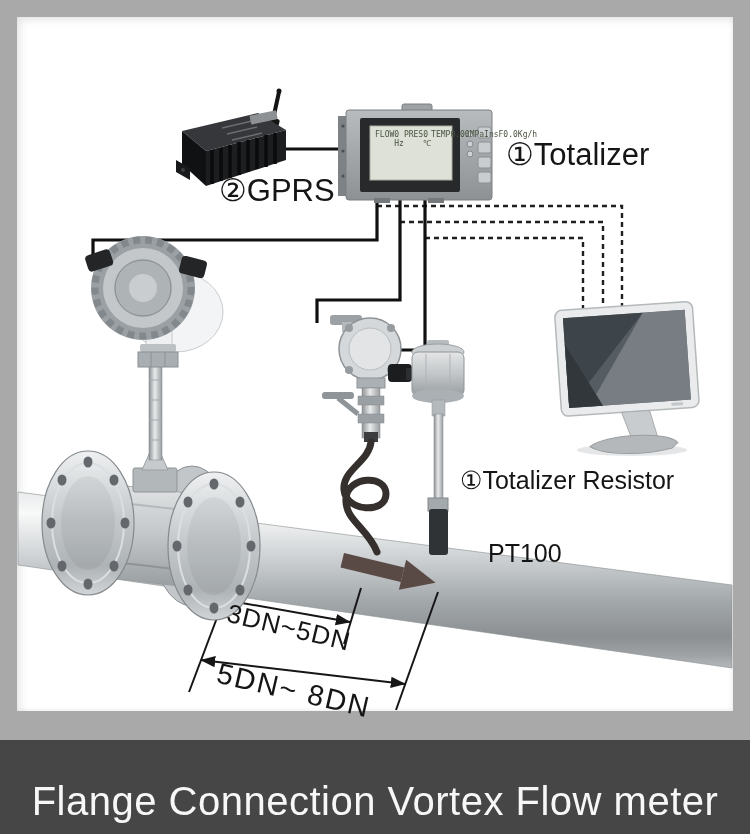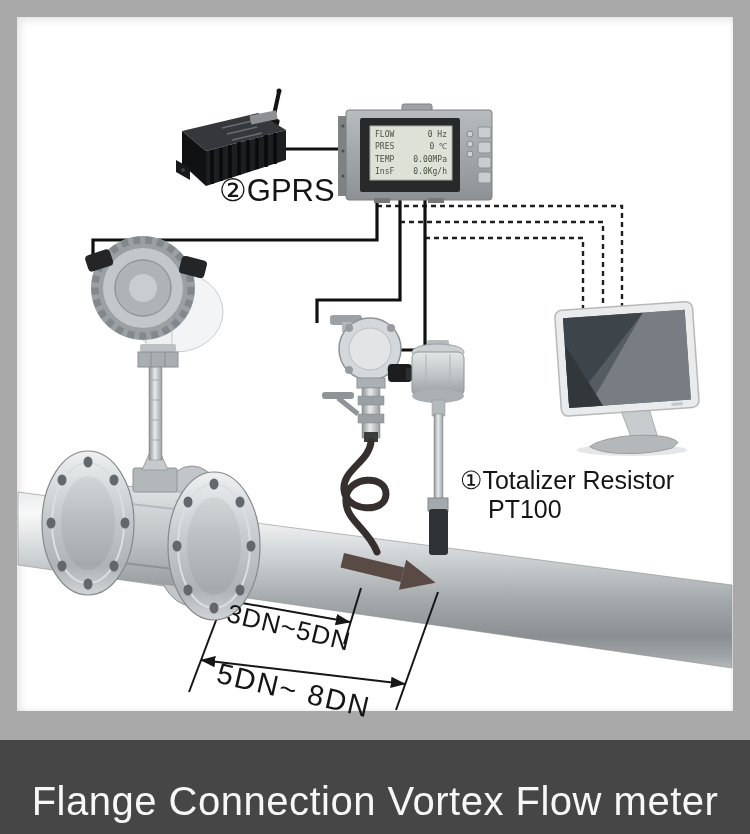--- a/index.html
+++ b/index.html
@@ -6,25 +6,25 @@
   .stage{position:relative;width:750px;height:834px;background:#a9a9a9;overflow:hidden;
          font-family:"Liberation Sans",sans-serif;}
   .canvas{position:absolute;left:17px;top:17px;width:716px;height:694px;background:#ffffff;
           box-shadow:inset 3px 3px 8px rgba(0,0,0,0.10), inset -1px -1px 4px rgba(0,0,0,0.05);}
   .scene{position:absolute;left:0;top:0;width:750px;height:834px;}
   .lbl{position:absolute;color:#151515;white-space:nowrap;}
   #lbl-totalizer{left:506px;top:136px;font-size:31px;}
   #lbl-gprs{left:219px;top:172px;font-size:31px;}
   #lbl-pressure{left:224px;top:338px;width:150px;text-align:center;font-size:27px;line-height:30px;}
   #lbl-platinum{left:460px;top:466px;font-size:25px;line-height:29px;}
-  #lbl-platinum .l2{margin-left:28px;}
+  #lbl-platinum .l2{margin-left:28px;margin-top:44px;}
   #dim-1{left:231px;top:598px;font-size:26px;transform:rotate(13.5deg);transform-origin:left top;letter-spacing:1px;}
   #dim-2{left:221px;top:657px;font-size:29px;transform:rotate(13deg);transform-origin:left top;letter-spacing:2px;}
   .lcd{position:absolute;left:370px;top:126px;width:82px;height:54px;box-sizing:border-box;
-       padding:4px 5px;display:flex;flex-direction:column;justify-content:space-between;
+       padding:4px 5px;display:flex;flex-direction:row;
        font-family:"DejaVu Sans Mono",monospace;font-size:8px;color:#49543f;}
   .lcd-row{display:flex;justify-content:space-between;line-height:9px;}
   .title-bar{position:absolute;left:0;top:740px;width:750px;height:122px;background:#464646;
              display:flex;align-items:center;justify-content:center;}
   .title-bar span{color:#f7f7f7;font-size:40px;letter-spacing:0.5px;}
 </style>
 </head>
 <body>
 
 <div class="stage">
@@ -265,20 +265,21 @@
     <div class="lcd-row">
       <span>TEMP</span>
       <span>0.00MPa</span>
     </div>
     <div class="lcd-row">
       <span>InsF</span>
       <span>0.0Kg/h</span>
     </div>
   </div>
 
+  <div class="lbl" id="lbl-totalizer">①Totalizer</div>
   <div class="lbl" id="lbl-gprs">②GPRS</div>
   <div class="lbl" id="lbl-platinum">
     <div>①Totalizer Resistor</div>
     <div class="l2">PT100</div>
   </div>
   <div class="lbl" id="dim-1">3DN~5DN</div>
   <div class="lbl" id="dim-2">5DN~ 8DN</div>
 
   <div class="title-bar">
     <span>Flange Connection Vortex Flow meter</span>

